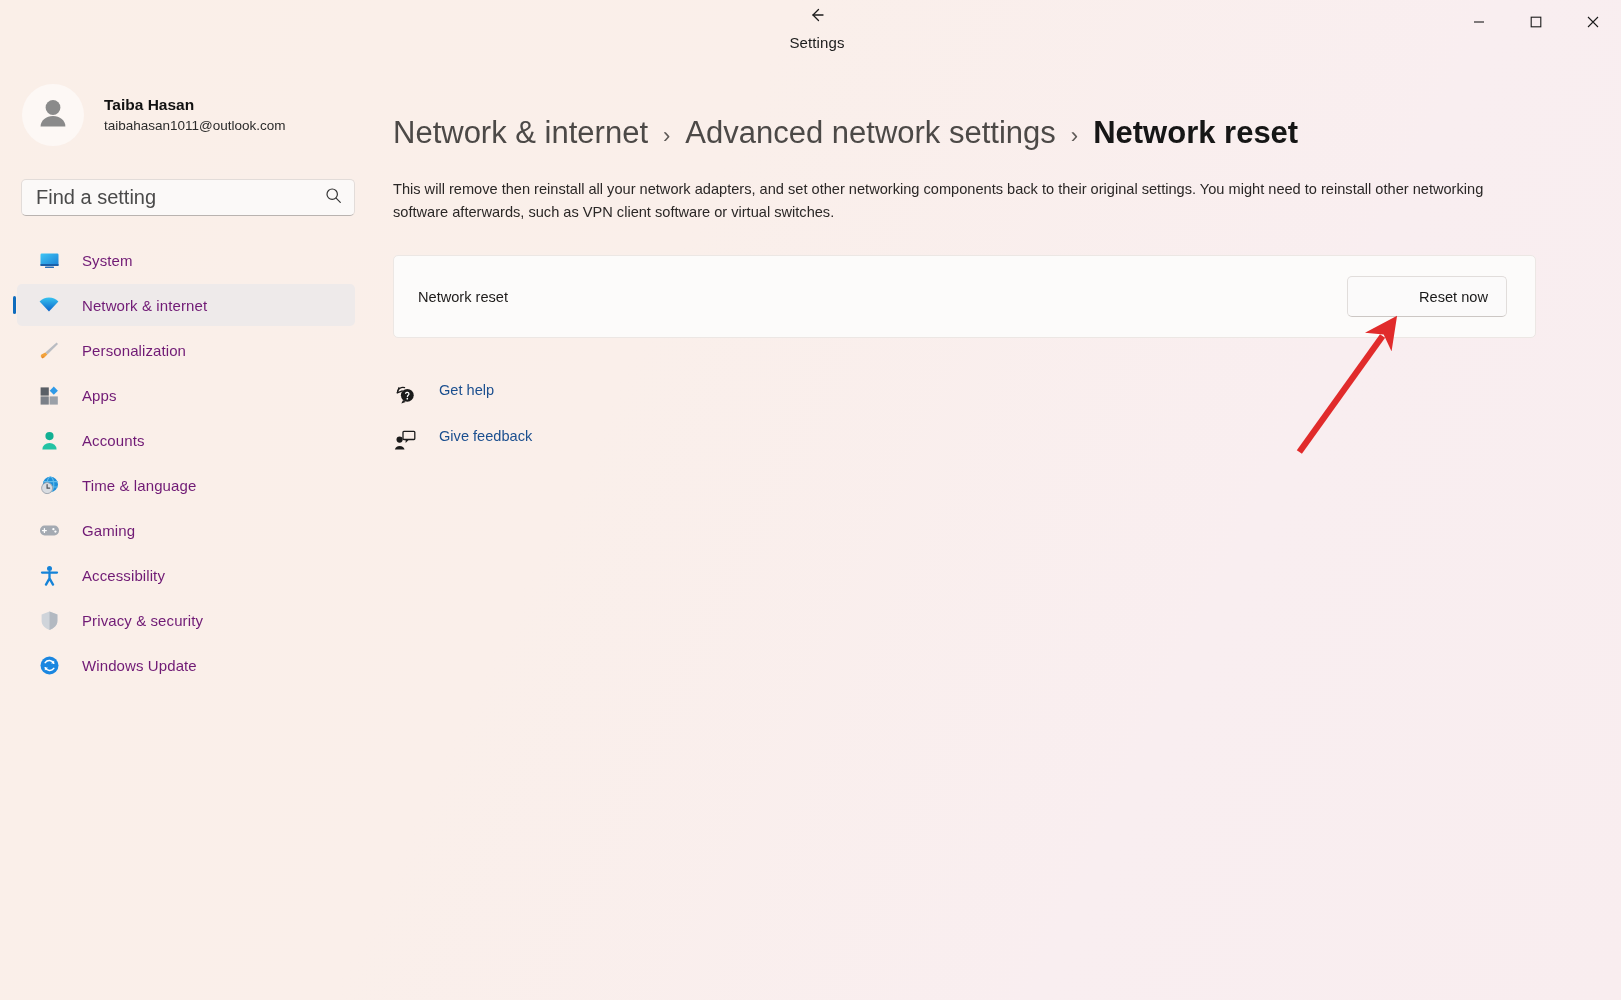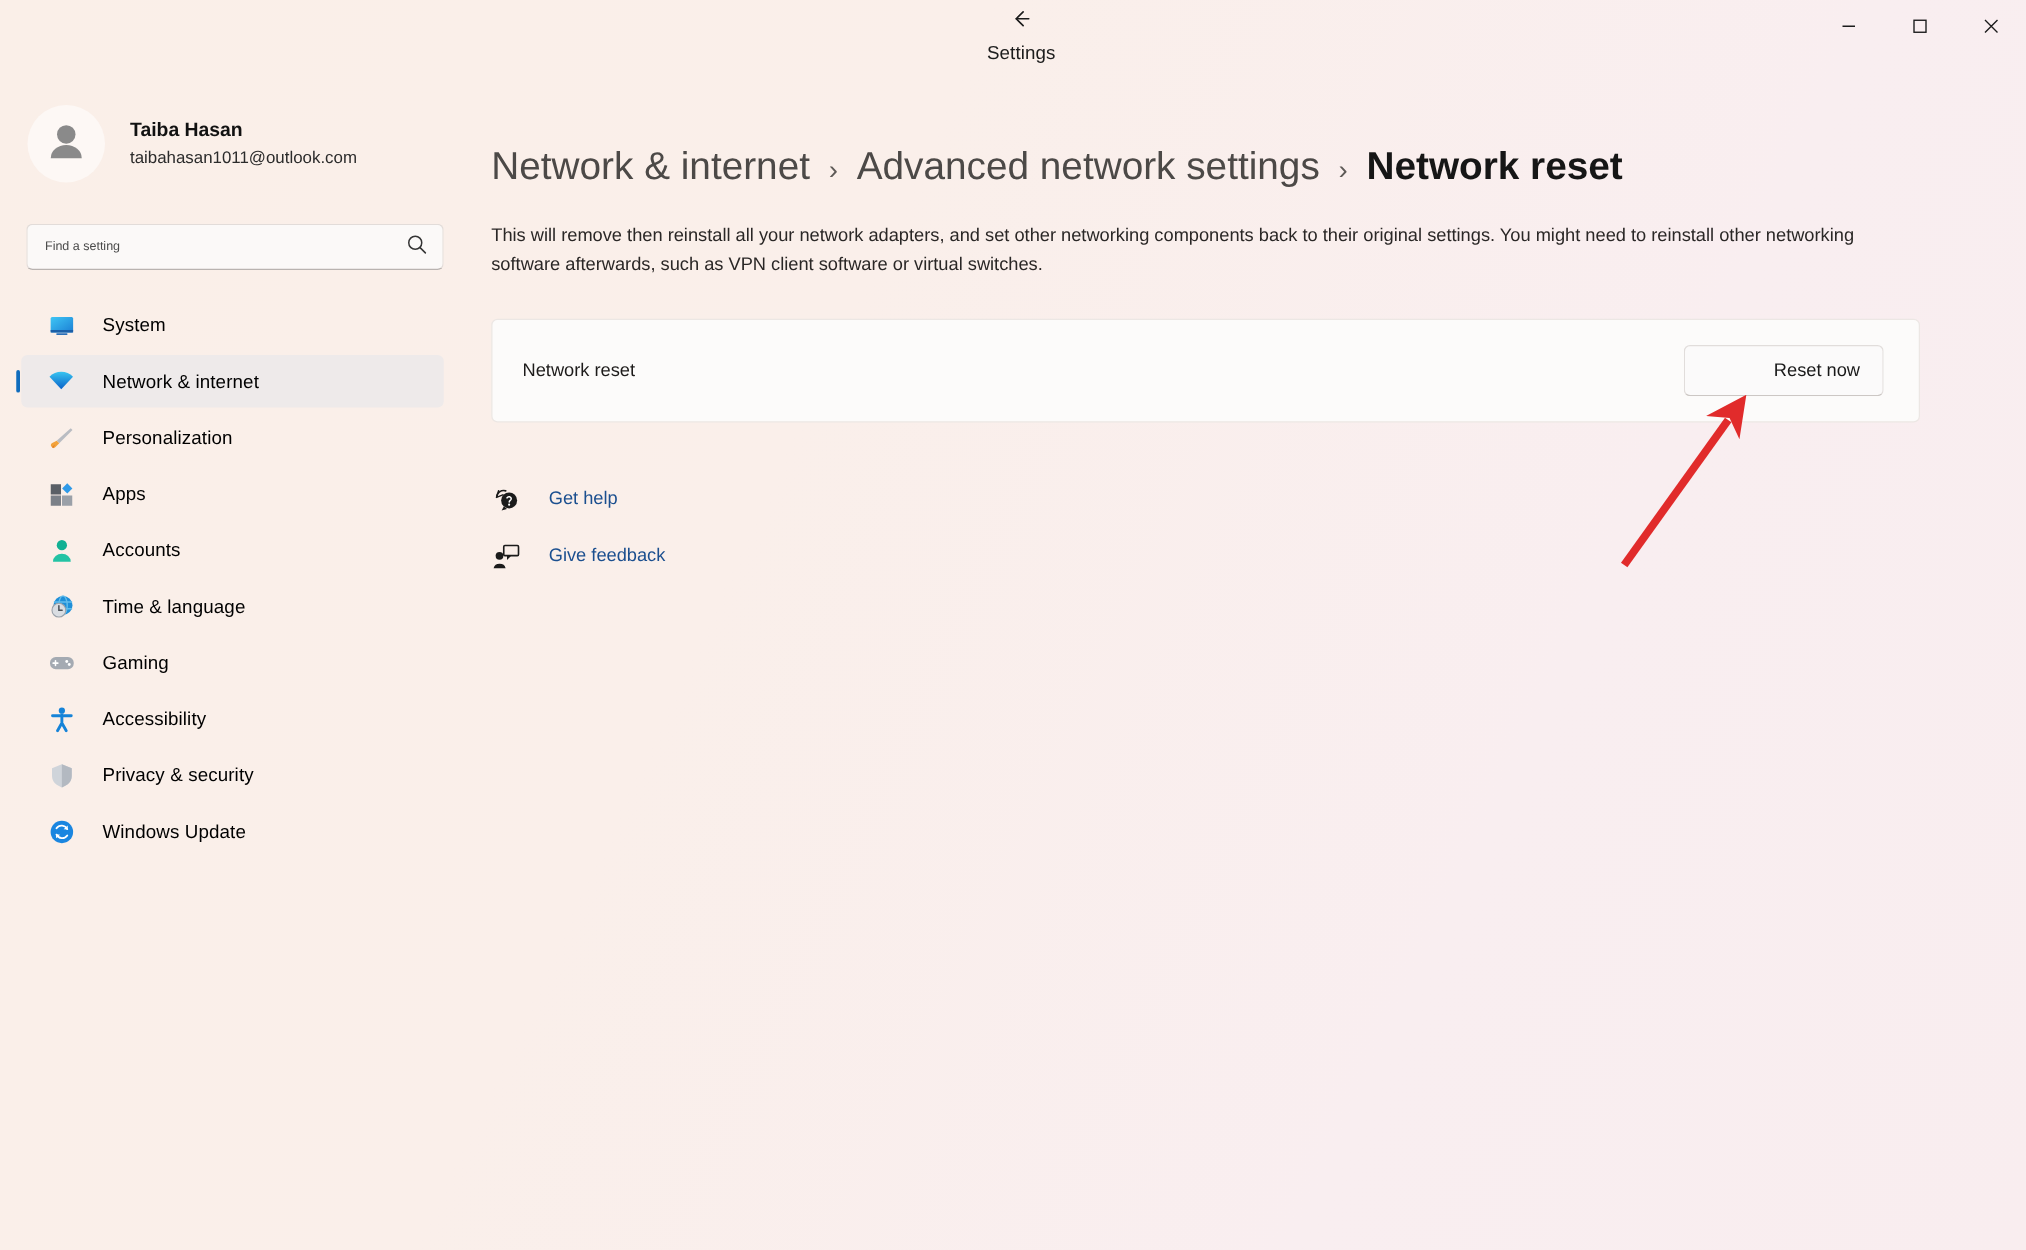--- a/index.html
+++ b/index.html
@@ -102,21 +102,21 @@
     align-items: center;
     padding: 0 12px 0 14px;
     cursor: text;
   }
   .searchbox input {
     flex: 1;
     border: none;
     outline: none;
     background: transparent;
     font-family: "Liberation Sans", sans-serif;
-    font-size: 10px;
+    font-size: 20px;
     color: #be185d;
   }
   .searchbox input::placeholder { color: #4a4a4a; }
 
   
   .nav { margin-top: 23px; }
   .nav-item {
     position: relative;
     height: 42px;
     margin: 3px 20px 3px 17px;
@@ -137,21 +137,21 @@
     background: #0f6cbd;
   }
   .nav-icon {
     width: 22px; height: 22px;
     flex: 0 0 22px;
     display: flex; align-items: center; justify-content: center;
     margin-right: 22px;
   }
   .nav-label {
     font-size: 15px;
-    color: #000000;
+    color: #701a75;
     letter-spacing: 0.1px;
   }
 
   
   .main {
     flex: 1;
     padding: 55px 50px 0 18px;
     position: relative;
   }
   .breadcrumb {
@@ -216,21 +216,21 @@
     color: #191919;
     cursor: pointer;
     padding: 0 18px;
     text-align: right;
   }
 
   
   .links { margin-top: 44px; }
   .link-row {
     display: flex;
-    align-items: center;
+    align-items: flex-start;
     height: 34px;
     margin-bottom: 12px;
     cursor: pointer;
     width: fit-content;
   }
   .link-icon {
     width: 26px; height: 24px;
     flex: 0 0 26px;
     display: flex; align-items: center; justify-content: center;
     margin-right: 20px;

